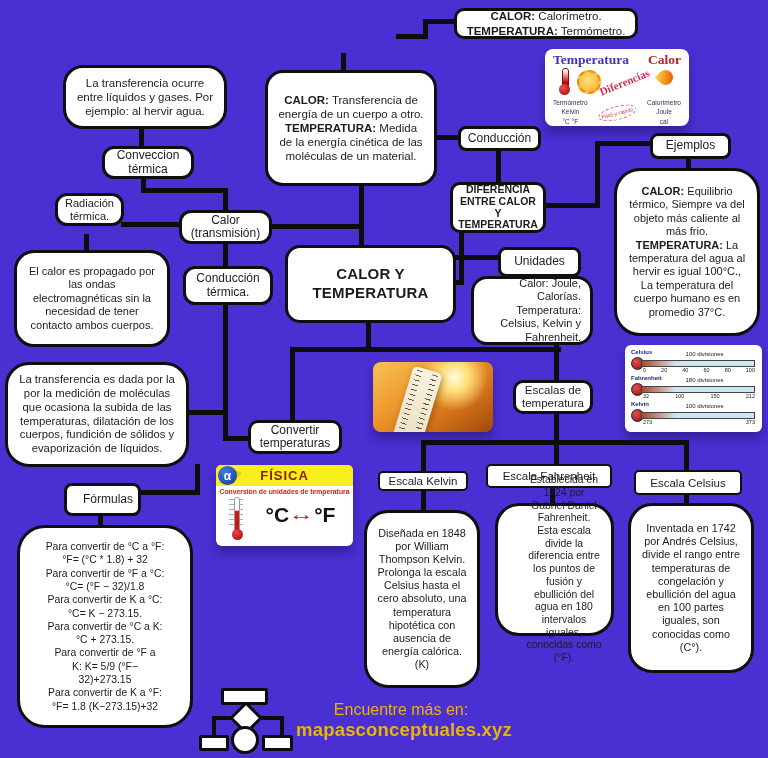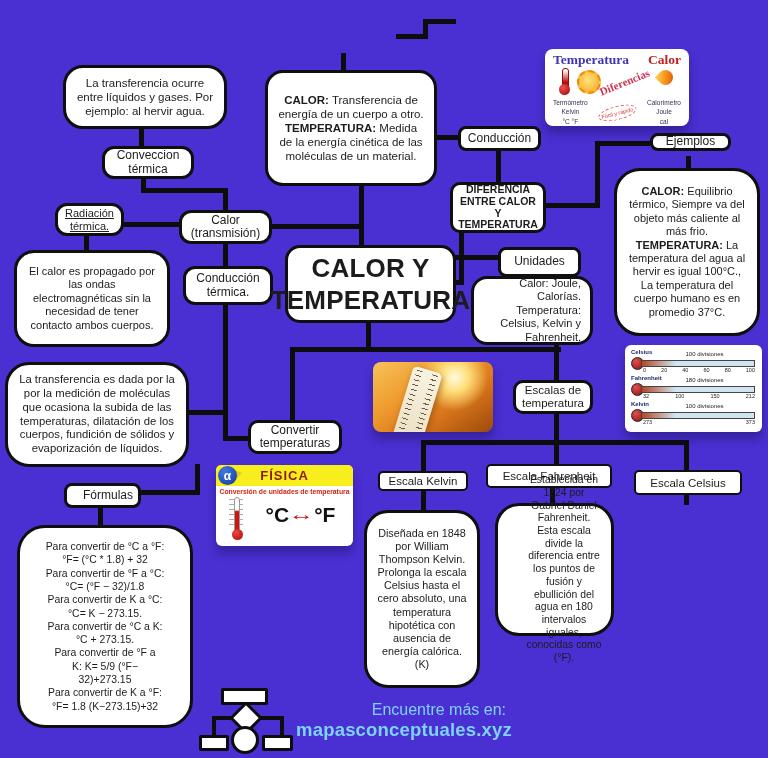--- a/index.html
+++ b/index.html
@@ -6,21 +6,21 @@
   .canvas{position:relative;width:768px;height:758px;background:#4A2FD2;overflow:hidden;
           font-family:"Liberation Sans","DejaVu Sans",sans-serif;}
   .ln{position:absolute;background:#0d0d0d;}
   .box{position:absolute;background:#fff;border:3px solid #0f0f0f;color:#1c1c1c;
        box-sizing:border-box;display:flex;align-items:center;justify-content:center;
        text-align:center;}
   .label{border-radius:10px;font-size:12px;line-height:1.12;padding:2px 5px;font-weight:500;}
   .txt{border-radius:20px;font-size:11px;line-height:1.22;padding:6px 9px;}
   .small-label{border-radius:5px;font-size:11.5px;border-width:2.5px;padding:1px 4px;}
   .pre{white-space:pre-line;}
-  .title-box{border-radius:15px;font-size:26px;font-weight:bold;letter-spacing:.2px;line-height:1.25;}
+  .title-box{border-radius:15px;font-size:15px;font-weight:bold;letter-spacing:.2px;line-height:1.25;}
   .card{position:absolute;background:#fff;box-sizing:border-box;box-shadow:0 7px 10px rgba(20,10,60,.35);}
   
   .dif-head{display:flex;justify-content:space-between;padding:3px 8px 0 8px;}
   .dif-tempe{font-family:"Liberation Serif",serif;font-weight:bold;font-size:13.5px;color:#3d35b5;}
   .dif-calor{font-family:"Liberation Serif",serif;font-weight:bold;font-size:13.5px;color:#c02020;}
   .dif-mid{position:relative;height:30px;}
   .thermo-ico{position:absolute;left:14px;top:0px;width:11px;height:26px;}
   .thermo-stem{position:absolute;left:3px;top:0;width:5px;height:19px;background:linear-gradient(#fdf3f3 10%,#c00909 70%);border:1px solid #8d0b0b;border-radius:3px;}
   .thermo-bulb{position:absolute;left:0px;top:16px;width:11px;height:11px;border-radius:50%;background:radial-gradient(circle at 35% 30%,#ef5050,#9c0606);}
   .sun-ico{position:absolute;left:32px;top:2px;width:20px;height:20px;border-radius:50%;background:radial-gradient(circle at 45% 40%,#ffe27a,#f6a623);border:2px dashed #f08c00;}
@@ -53,21 +53,21 @@
   .fis-body{position:relative;height:48px;}
   .fis-thermo{position:absolute;left:16px;top:2px;width:9px;height:44px;}
   .fis-thermo .tube{position:absolute;left:2px;top:0;width:4px;height:34px;background:linear-gradient(#fff 35%,#cf1414 40%);border:1px solid #999;border-radius:3px;}
   .fis-thermo .tticks{position:absolute;left:-3px;top:2px;width:14px;height:30px;background:repeating-linear-gradient(to bottom,#888 0 1px,transparent 1px 5px);opacity:.7;}
   .fis-thermo .bulb{position:absolute;left:0px;top:32px;width:11px;height:11px;border-radius:50%;background:radial-gradient(circle at 35% 30%,#ee4444,#a60b0b);}
   .fis-conv{position:absolute;left:34px;right:2px;top:8px;display:flex;align-items:center;justify-content:center;gap:4px;color:#111;}
   .fis-deg{font-size:21px;font-weight:bold;}
   .fis-arrow{font-size:17px;font-weight:bold;color:#cc1111;transform:scaleX(1.5);}
   
   .flogo-shape{position:absolute;background:#fff;border:3px solid #0d0d0d;box-sizing:border-box;}
-  .ftext{position:absolute;color:#7dd3fc;text-align:right;}
+  .ftext{position:absolute;color:#eab308;text-align:center;}
   .ftext .l1{font-size:16px;}
   .ftext .l2{font-size:18.5px;font-weight:bold;letter-spacing:.2px;}
 </style>
 </head>
 <body>
 
 <div class="canvas" style="background: rgb(74, 47, 210);">
 
   <div class="ln" style="left:396px;top:34px;width:32px;height:5px;"></div>
   <div class="ln" style="left:423px;top:19px;width:5px;height:20px;"></div>
@@ -107,57 +107,60 @@
   <div class="ln" style="left:554px;top:440px;width:5px;height:27px;"></div>
   <div class="ln" style="left:684px;top:440px;width:5px;height:32px;"></div>
   <div class="ln" style="left:421px;top:489px;width:5px;height:23px;"></div>
   <div class="ln" style="left:550px;top:487px;width:5px;height:17px;"></div>
   <div class="ln" style="left:684px;top:493px;width:5px;height:12px;"></div>
 
   <div class="box txt" style="left:63px;top:65px;width:164px;height:64px;font-size:11.5px;">La transferencia ocurre entre líquidos y gases. Por ejemplo: al hervir agua.</div>
 
   <div class="box label" style="left:102px;top:146px;width:92px;height:33px;border-radius:12px;">Conveccion térmica</div>
 
-  <div class="box label" style="left:55px;top:203px;width:69px;height:33px;font-size:11px;border-radius:12px;text-decoration:underline;">Radiación térmica.</div>
+  <div class="box label" style="left:55px;top:193px;width:69px;height:33px;font-size:11px;border-radius:12px;">Radiación térmica.</div>
 
   <div class="box label" style="left:179px;top:210px;width:93px;height:34px;border-radius:12px;">Calor (transmisión)</div>
 
   <div class="box label" style="left:183px;top:266px;width:90px;height:39px;border-radius:12px;">Conducción térmica.</div>
 
   <div class="box txt" style="left:14px;top:250px;width:156px;height:97px;">El calor es propagado por las ondas electromagnéticas sin la necesidad de tener contacto ambos cuerpos.</div>
 
   <div class="box txt" style="left:5px;top:362px;width:184px;height:105px;font-size:11.3px;border-radius:24px;">La transferencia es dada por la por la medición de moléculas que ocasiona la subida de las temperaturas, dilatación de los cuerpos, fundición de sólidos y evaporización de líquidos.</div>
 
-  <div class="box label" style="left:64px;top:483px;width:77px;height:25px;border-radius:8px;padding-left:16px;">Fórmulas</div>
+  <div class="box label" style="left:64px;top:483px;width:77px;height:33px;border-radius:8px;padding-left:16px;">Fórmulas</div>
 
   <div class="box txt pre" style="left:17px;top:525px;width:176px;height:203px;font-size:10.4px;line-height:1.28;border-radius:28px;">Para convertir de °C a °F:
 °F= (°C * 1.8) + 32
 Para convertir de °F a °C:
 °C= (°F − 32)/1.8
 Para convertir de K a °C:
 °C= K − 273.15.
 Para convertir de °C a K:
 °C + 273.15.
 Para convertir de °F a
 K: K= 5/9 (°F−
 32)+273.15
 Para convertir de K a °F:
 °F= 1.8 (K−273.15)+32</div>
 
 
+  <div class="box txt" style="left:454px;top:8px;width:184px;height:31px;font-size:11.5px;border-radius:10px;">
+    <span><b>CALOR:</b><span> Calorímetro.</span><br><b>TEMPERATURA:</b><span> Termómetro.</span></span>
+  </div>
 
   <div class="box txt" style="left:265px;top:70px;width:172px;height:116px;font-size:11.5px;border-radius:18px;">
     <span><b>CALOR:</b><span> Transferencia de energía de un cuerpo a otro. </span><b>TEMPERATURA:</b><span> Medida de la energía cinética de las moléculas de un material.</span></span>
   </div>
 
   <div class="box label" style="left:458px;top:126px;width:83px;height:25px;border-radius:8px;">Conducción</div>
 
   <div class="box label" style="left:450px;top:182px;width:96px;height:51px;font-size:10.5px;font-weight:bold;border-radius:10px;">DIFERENCIA ENTRE CALOR Y TEMPERATURA</div>
 
-  <div class="box label" style="left:650px;top:133px;width:81px;height:18px;border-radius:8px;text-align:right;">Ejemplos</div>
+  <div class="box label" style="left:650px;top:133px;width:81px;height:26px;border-radius:8px;text-align:right;">Ejemplos</div>
 
   <div class="box title-box" style="left:285px;top:245px;width:171px;height:78px;">CALOR Y TEMPERATURA</div>
 
   <div class="box label" style="left:498px;top:247px;width:83px;height:30px;border-radius:8px;">Unidades</div>
 
   <div class="box txt" style="left:471px;top:276px;width:122px;height:69px;border-radius:16px;text-align:right;">Calor: Joule, Calorías. Temperatura: Celsius, Kelvin y Fahrenheit.</div>
 
   <div class="box txt" style="left:614px;top:168px;width:146px;height:168px;border-radius:26px;">
     <span><b>CALOR:</b><span> Equilibrio térmico, Siempre va del objeto más caliente al más frio. </span><b>TEMPERATURA:</b><span> La temperatura del agua al hervir es igual 100°C., La temperatura del cuerpo humano es en promedio 37°C.</span></span>
   </div>
@@ -169,20 +172,21 @@
   <div class="box small-label" style="left:378px;top:471px;width:90px;height:20px;">Escala Kelvin</div>
 
   <div class="box small-label" style="left:486px;top:464px;width:126px;height:24px;">Escala Fahrenheit</div>
 
   <div class="box small-label" style="left:634px;top:470px;width:108px;height:25px;">Escala Celsius</div>
 
   <div class="box txt" style="left:364px;top:510px;width:116px;height:178px;font-size:10.8px;border-radius:24px;">Diseñada en 1848 por William Thompson Kelvin. Prolonga la escala Celsius hasta el cero absoluto, una temperatura hipotética con ausencia de energía calórica. (K)</div>
 
   <div class="box txt" style="left:495px;top:503px;width:119px;height:133px;font-size:10.4px;border-radius:24px;padding-left:28px;">Establecida en 1724 por Gabriel Daniel Fahrenheit. Esta escala divide la diferencia entre los puntos de fusión y ebullición del agua en 180 intervalos iguales, conocidas como (°F).</div>
 
+  <div class="box txt" style="left:628px;top:503px;width:126px;height:170px;font-size:10.8px;border-radius:24px;">Inventada en 1742 por Andrés Celsius, divide el rango entre temperaturas de congelación y ebullición del agua en 100 partes iguales, son conocidas como (C°).</div>
 
   <div class="card" style="left:545px;top:49px;width:144px;height:77px;border-radius:8px;">
     <div class="dif-head">
       <span class="dif-tempe">Temperatura</span>
       <span class="dif-calor">Calor</span>
     </div>
     <div class="dif-mid">
       <span class="thermo-ico">
           <span class="thermo-stem"></span>
           <span class="thermo-bulb"></span>

